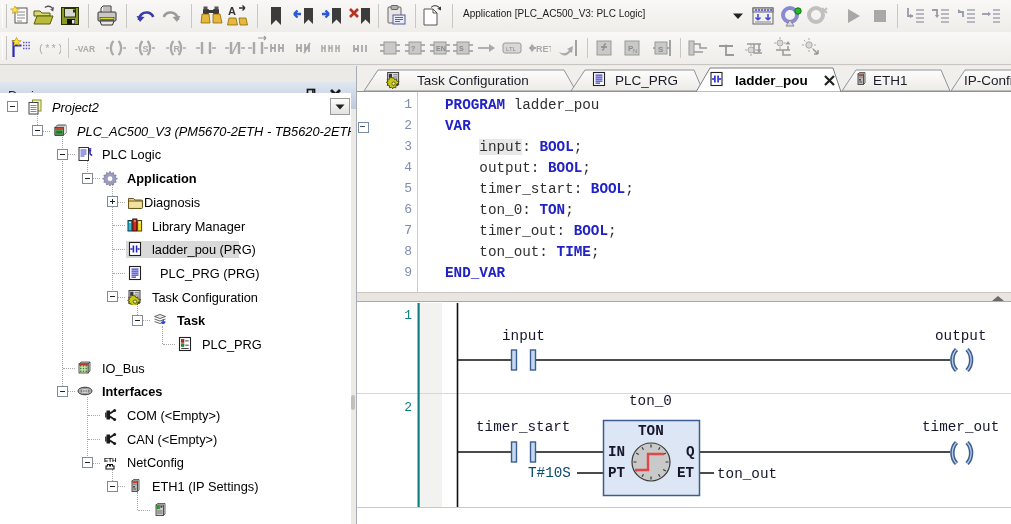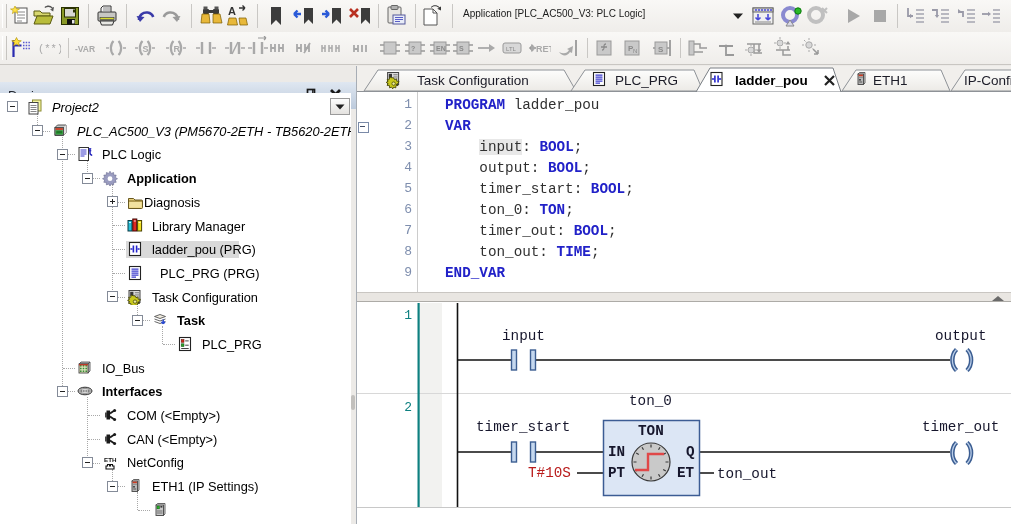--- a/index.html
+++ b/index.html
@@ -655,21 +655,21 @@
             <path d="M610 140.5c5.5,5.5 5.5,15.5 0,21"></path>
 </g>
 </g>
 </svg>
 <div class="mono" style="left:40px;top:6px;width:15px;text-align:right;color:#0e8080;font-size:13px">1</div>
 <div class="mono" style="left:40px;top:98px;width:15px;text-align:right;color:#0e8080;font-size:13px">2</div>
 <div class="mono" style="left:145px;top:26px">input</div>
 <div class="mono" style="left:578px;top:26px">output</div>
 <div class="mono" style="left:119px;top:117px">timer_start</div>
 <div class="mono" style="left:565px;top:117px">timer_out</div>
-<div class="mono" style="left:171px;top:163px;color:#b91c1c">T#10S</div>
+<div class="mono" style="left:171px;top:163px;color:#0c4a6e">T#10S</div>
 <div class="mono" style="left:281px;top:121px;font-weight:bold">TON</div>
 <div class="mono" style="left:251px;top:142px;font-weight:bold">IN</div>
 <div class="mono" style="left:251px;top:163px;font-weight:bold">PT</div>
 <div class="mono" style="left:329px;top:142px;font-weight:bold">Q</div>
 <div class="mono" style="left:320px;top:163px;font-weight:bold">ET</div>
 <div class="mono" style="left:360px;top:164px">ton_out</div>
 <div class="mono" style="left:272px;top:91px">ton_0</div>
 
 </div>
 </div>

